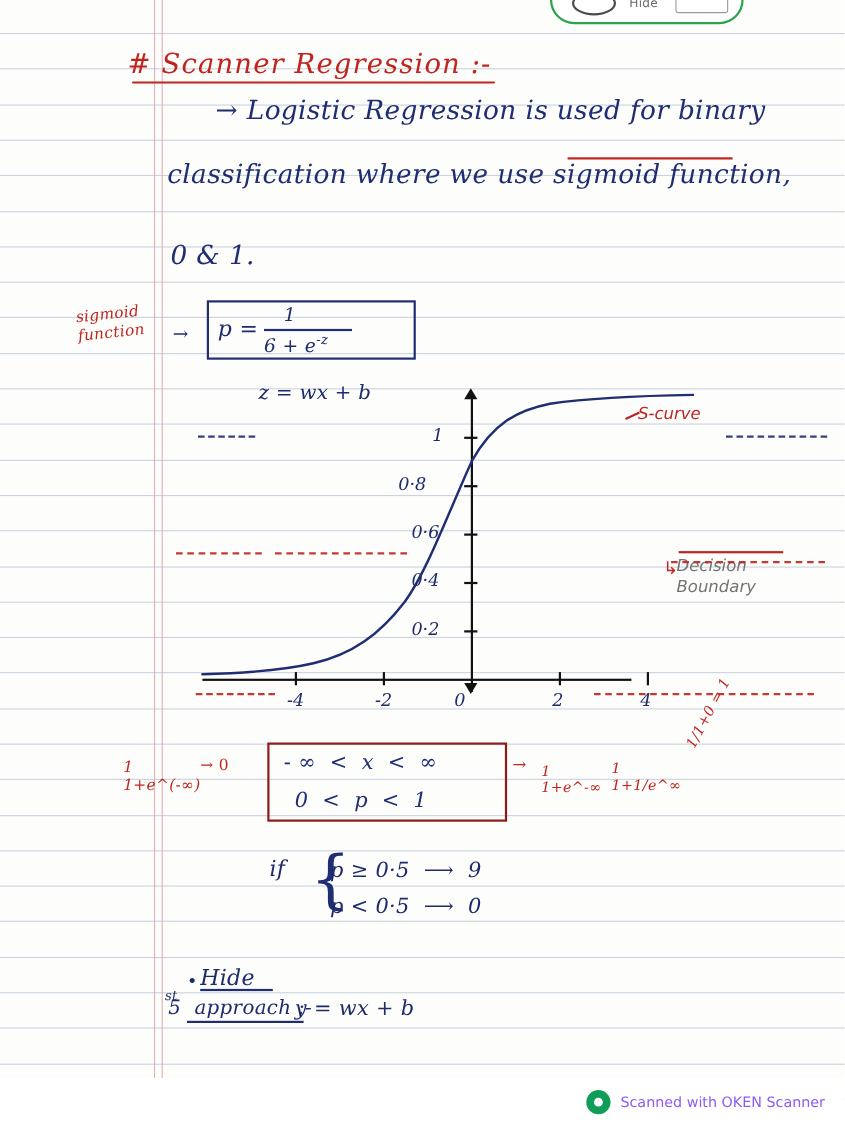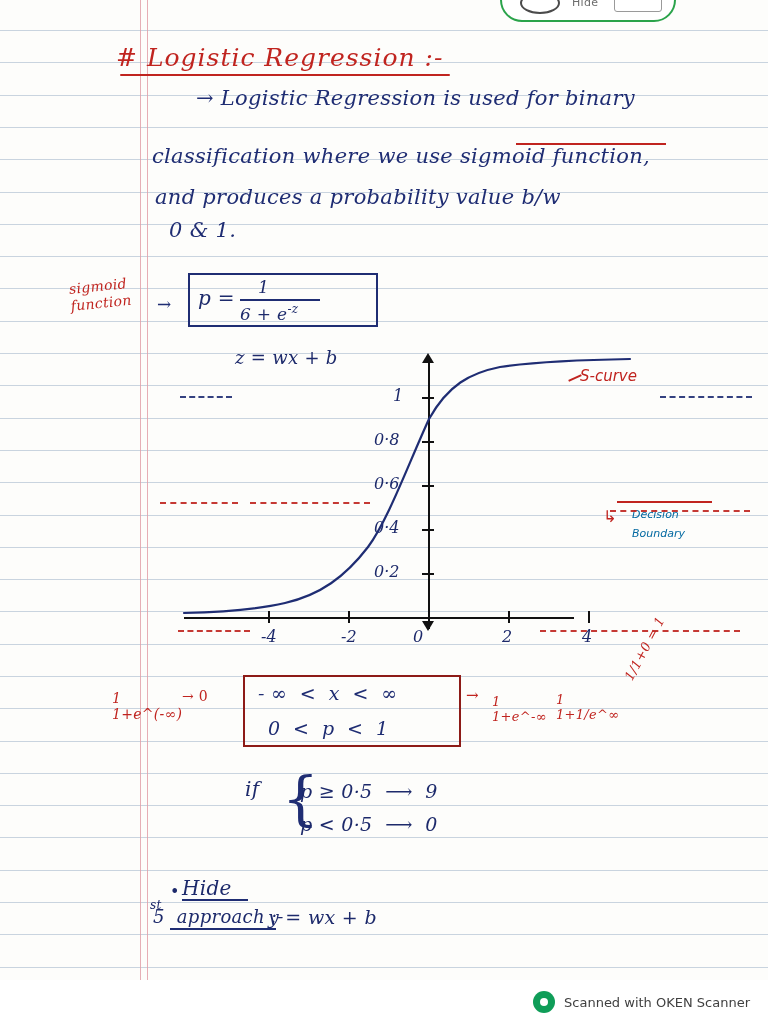--- a/index.html
+++ b/index.html
@@ -46,21 +46,21 @@
     font-size:25px; color:#c0241f;
     font-style:italic;
     letter-spacing:1px;
   }
   #title-underline {
     position:absolute; left:120px; top:74px; width:330px; height:2px;
     background:#c0241f; border-radius:2px;
   }
 
   
-  .body-line { font-size:21px; font-style:italic; }
+  .body-line { font-size:24px; font-style:italic; }
 
   
   #sig-label {
     left:70px; top:281px; color:#c0241f; font-size:14px;
     font-style:italic; line-height:17px; transform:rotate(-6deg);
   }
   #sig-arrow { left:157px; top:294px; color:#1f2d73; font-size:17px; }
 
   
   #formula-box {
@@ -87,21 +87,21 @@
     border-left:6px solid transparent;border-right:6px solid transparent;border-top:10px solid #111;
   }
   .ytick { position:absolute; width:12px; height:2px; background:#111; left:262px; }
   .xtick { position:absolute; width:2px; height:12px; background:#111; top:256px; }
   .ylab, .xlab {
     position:absolute; font-family:"DejaVu Serif", serif; color:#1d2a6b;
     font-size:16px; font-style:italic;
   }
   #scurve-label { position:absolute; left:420px; top:12px; color:#c0241f; font-size:15px; font-style:italic; }
   #scurve-tick  { position:absolute; left:408px; top:22px; width:14px; height:2px; background:#c0241f; transform:rotate(-25deg);}
-  #decision-label { position:absolute; left:472px; top:150px; color:#0369a1; font-size:11px; font-style:italic; line-height:19px; }
+  #decision-label { position:absolute; left:455px; top:150px; color:#737373; font-size:15px; font-style:italic; line-height:19px; }
   #dec-hook { position:absolute; left:443px; top:152px; color:#c0241f; font-size:16px; }
 
   .dashrow {
     position:absolute; height:0; border-top:2px dashed #c0241f; opacity:.9;
   }
   .dashrow.blue-dash { border-top:2px dashed #1f2d73; }
 
   
   #range-box {
     position:absolute; left:243px; top:675px; width:218px; height:72px;
@@ -152,21 +152,21 @@
   #footer {
     position:absolute; left:0; bottom:0; width:768px; height:44px;
     background:#ffffff; display:flex; align-items:center; justify-content:flex-end;
     padding-right:18px; gap:9px;
   }
   #oken-logo {
     width:22px;height:22px;border-radius:50%;background:#0f9d58;
     display:flex;align-items:center;justify-content:center;
   }
   #oken-logo span { display:block;width:8px;height:8px;border-radius:50%;background:#fff; }
-  #footer-text { font-family:"DejaVu Sans",sans-serif; font-size:13px; color:#404040; }
+  #footer-text { font-family:"DejaVu Sans",sans-serif; font-size:13px; color:#8b5cf6; }
 </style>
 </head>
 <body>
 
 <div id="page">
 
   <div id="rules">
       <div class="rule" style="top: 30px;"></div>
       <div class="rule" style="top: 62px;"></div>
       <div class="rule" style="top: 95px;"></div>
@@ -201,27 +201,26 @@
     </div>
 
   <div class="margin-line" id="margin-a"></div>
   <div class="margin-line" id="margin-b"></div>
 
   <div id="topchip"></div>
   <div id="topchip-inner"></div>
   <div class="hw" id="topchip-text">Hide</div>
   <div id="topchip-box"></div>
 
-  <div class="hw" id="title"># Logistic Regression :-</div>
+  <div class="hw" id="title"># Scanner Regression :-</div>
   <div id="title-underline"></div>
 
   <div class="hw body-line blue" style="left:196px; top:86px;">→ Logistic Regression is used for binary</div>
   <div class="hw body-line blue" style="left:152px; top:120px;margin-top:24px;">classification where we use sigmoid function,</div>
-  <div class="hw body-line blue" style="left:155px; top:185px;">and produces a probability value b/w</div>
-  <div class="hw body-line blue" style="left:169px; top:218px;text-align:center;">0 &amp; 1.</div>
+  <div class="hw body-line blue" style="left:155px; top:218px;text-align:center;">0 &amp; 1.</div>
 
   <div style="position:absolute;left:516px;top:143px;width:150px;height:2px;background:#c0241f;"></div>
 
   <div class="hw" id="sig-label">sigmoid
 function</div>
   <div class="hw" id="sig-arrow">→</div>
 
   <div id="formula-box"></div>
   <div class="hw" id="formula-p">p =</div>
   <div class="hw" id="frac-num">1</div>
@@ -236,21 +235,21 @@
     <div class="axis-arrow-down"></div>
     <div id="x-axis"></div>
 
     <div class="ytick" style="top:42px"></div>
     <div class="ytick" style="top:86px"></div>
     <div class="ytick" style="top:130px"></div>
     <div class="ytick" style="top:174px"></div>
     <div class="ytick" style="top:218px"></div>
 
     <div class="ylab" style="left:233px; top:31px">1</div>
-    <div class="ylab" style="left:214px; top:75px">0·8</div>
+    <div class="ylab" style="left:202px; top:75px">0·8</div>
     <div class="ylab" style="left:214px; top:119px">0·6</div>
     <div class="ylab" style="left:214px; top:163px">0·4</div>
     <div class="ylab" style="left:214px; top:207px">0·2</div>
 
     <div class="xtick" style="left:108px"></div>
     <div class="xtick" style="left:188px"></div>
     <div class="xtick" style="left:348px"></div>
     <div class="xtick" style="left:428px"></div>
 
     <div class="xlab" style="left:101px; top:272px">-4</div>

